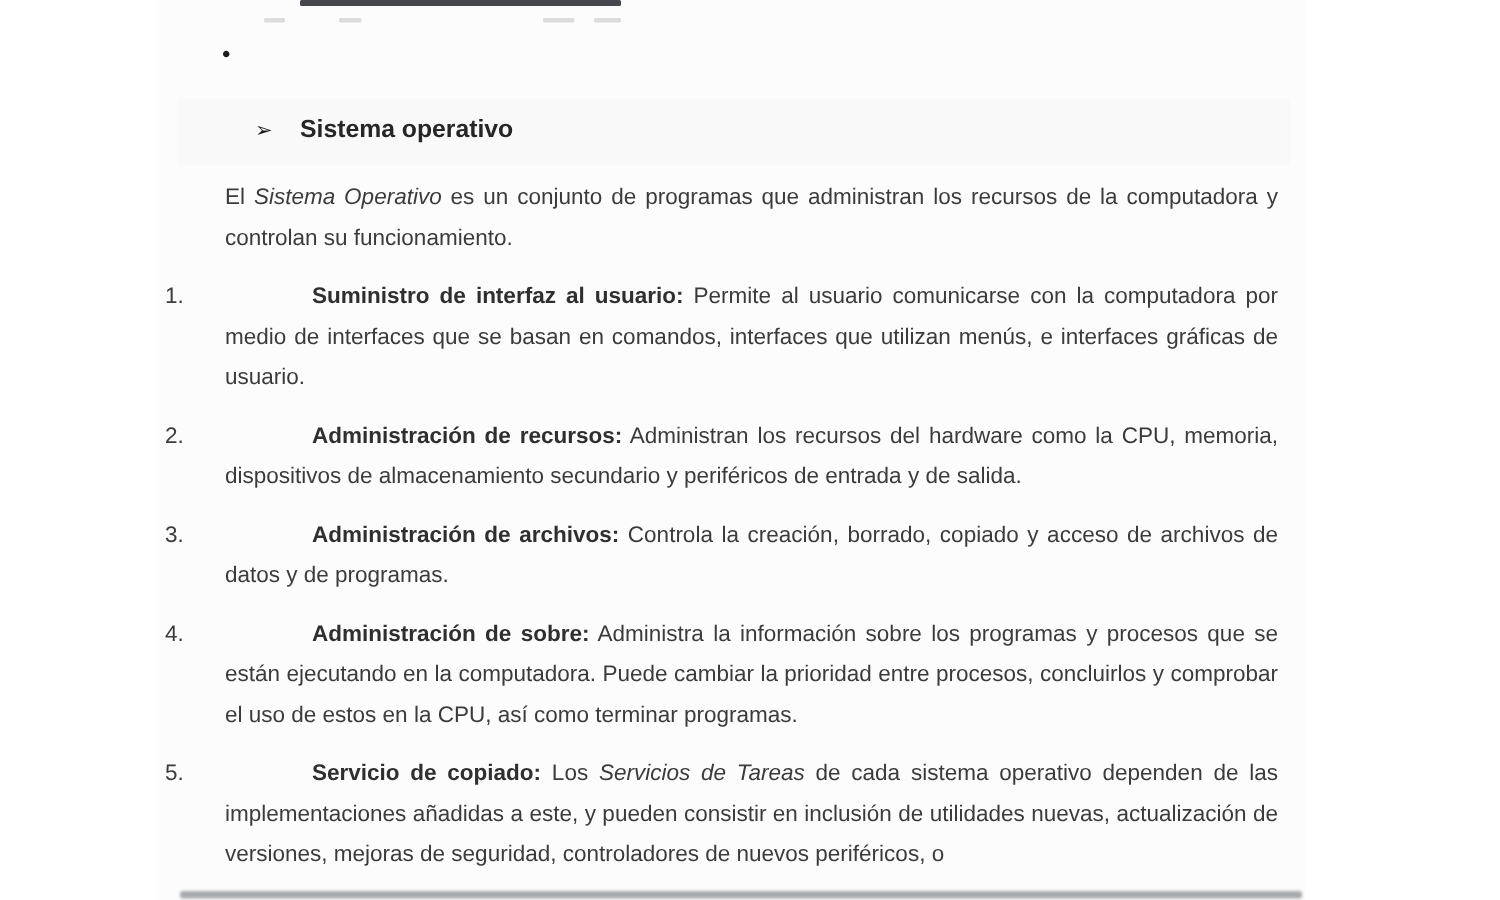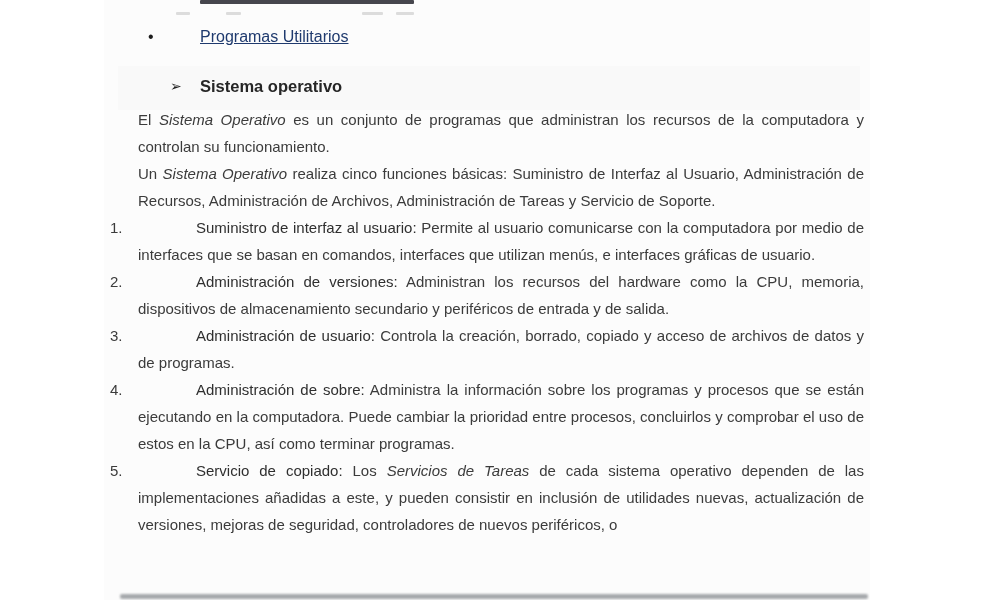--- a/index.html
+++ b/index.html
@@ -21,26 +21,26 @@
     position:absolute;left:200px;top:0;color:var(--link-blue,#1f3a6e);
     text-decoration:underline;cursor:pointer;
   }
   .head-row{position:absolute;top:77px;left:0;width:100%;height:24px;}
   .head-marker{position:absolute;left:170px;top:1px;font-size:14px;color:#1f1f1f;}
   .head-text{position:absolute;left:200px;top:0;font-weight:bold;font-size:16.5px;color:var(--heading-text,#262626);}
   .body{
     position:absolute;left:138px;top:106px;width:726px;
     font-size:15px;line-height:27px;text-align:justify;
   }
-  .body p{margin:0;}
+  .body p{margin:12px;}
   .para{margin-bottom:6px;}
   .item{position:relative;}
   .item p{text-indent:58px;}
   .num{position:absolute;left:-28px;top:0;line-height:27px;}
-  span.bold{font-weight:normal;color:#2f2f2f;}
+  span.bold{font-weight:bold;color:#2f2f2f;}
   span.italic{font-style:italic;}
   .bottom-strip{
     position:absolute;left:120px;top:594px;width:748px;height:5px;
     background:#a6a9ac;filter:blur(1.2px);border-radius:2px;
   }
 </style>
 </head>
 <body>
 
 <div class="page">
@@ -48,43 +48,41 @@
   <div class="heading-band"></div>
 
   <div class="topcut"></div>
   <div class="dash d1"></div>
   <div class="dash d2"></div>
   <div class="dash d3"></div>
   <div class="dash d4"></div>
 
   <div class="bullet-row">
     <span class="bullet">•</span>
-    <a class="link">Programas Utilitarios</a>
   </div>
 
   <div class="head-row">
     <span class="head-marker">➢</span>
     <span class="head-text">Sistema operativo</span>
   </div>
 
   <div class="body">
     <p class="para"><span>El </span><span class="italic">Sistema Operativo</span><span> es un conjunto de programas que administran los recursos de la computadora y controlan su funcionamiento.</span></p>
-    <p class="para"><span>Un </span><span class="italic">Sistema Operativo</span><span> realiza cinco funciones básicas: Suministro de Interfaz al Usuario, Administración de Recursos, Administración de Archivos, Administración de Tareas y Servicio de Soporte.</span></p>
 
     <div class="item">
       <span class="num">1.</span>
       <p><span class="bold">Suministro de interfaz al usuario:</span><span> Permite al usuario comunicarse con la computadora por medio de interfaces que se basan en comandos, interfaces que utilizan menús, e interfaces gráficas de usuario.</span></p>
     </div>
     <div class="item">
       <span class="num">2.</span>
-      <p><span class="bold">Administración de versiones:</span><span> Administran los recursos del hardware como la CPU, memoria, dispositivos de almacenamiento secundario y periféricos de entrada y de salida.</span></p>
+      <p><span class="bold">Administración de recursos:</span><span> Administran los recursos del hardware como la CPU, memoria, dispositivos de almacenamiento secundario y periféricos de entrada y de salida.</span></p>
     </div>
     <div class="item">
       <span class="num">3.</span>
-      <p><span class="bold">Administración de usuario:</span><span> Controla la creación, borrado, copiado y acceso de archivos de datos y de programas.</span></p>
+      <p><span class="bold">Administración de archivos:</span><span> Controla la creación, borrado, copiado y acceso de archivos de datos y de programas.</span></p>
     </div>
     <div class="item">
       <span class="num">4.</span>
       <p><span class="bold">Administración de sobre:</span><span> Administra la información sobre los programas y procesos que se están ejecutando en la computadora. Puede cambiar la prioridad entre procesos, concluirlos y comprobar el uso de estos en la CPU, así como terminar programas.</span></p>
     </div>
     <div class="item">
       <span class="num">5.</span>
       <p><span class="bold">Servicio de copiado:</span><span> Los </span><span class="italic">Servicios de Tareas</span><span> de cada sistema operativo dependen de las implementaciones añadidas a este, y pueden consistir en inclusión de utilidades nuevas, actualización de versiones, mejoras de seguridad, controladores de nuevos periféricos, o</span></p>
     </div>
   </div>

